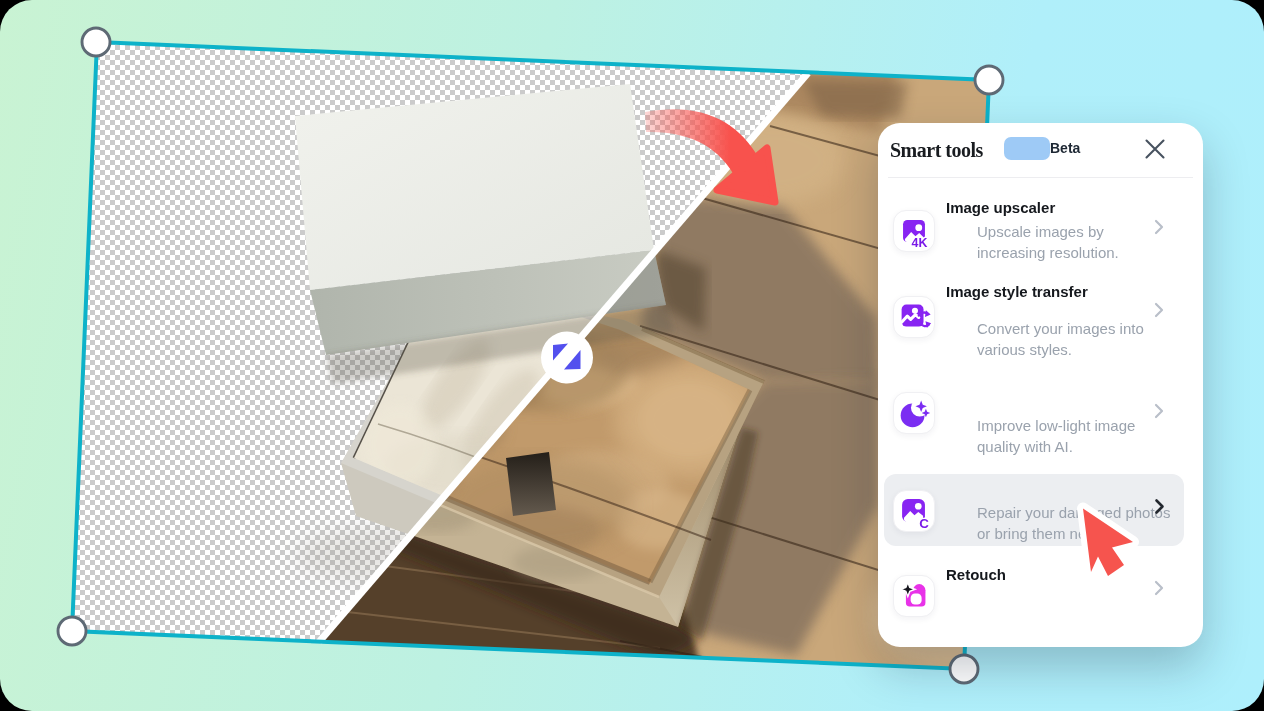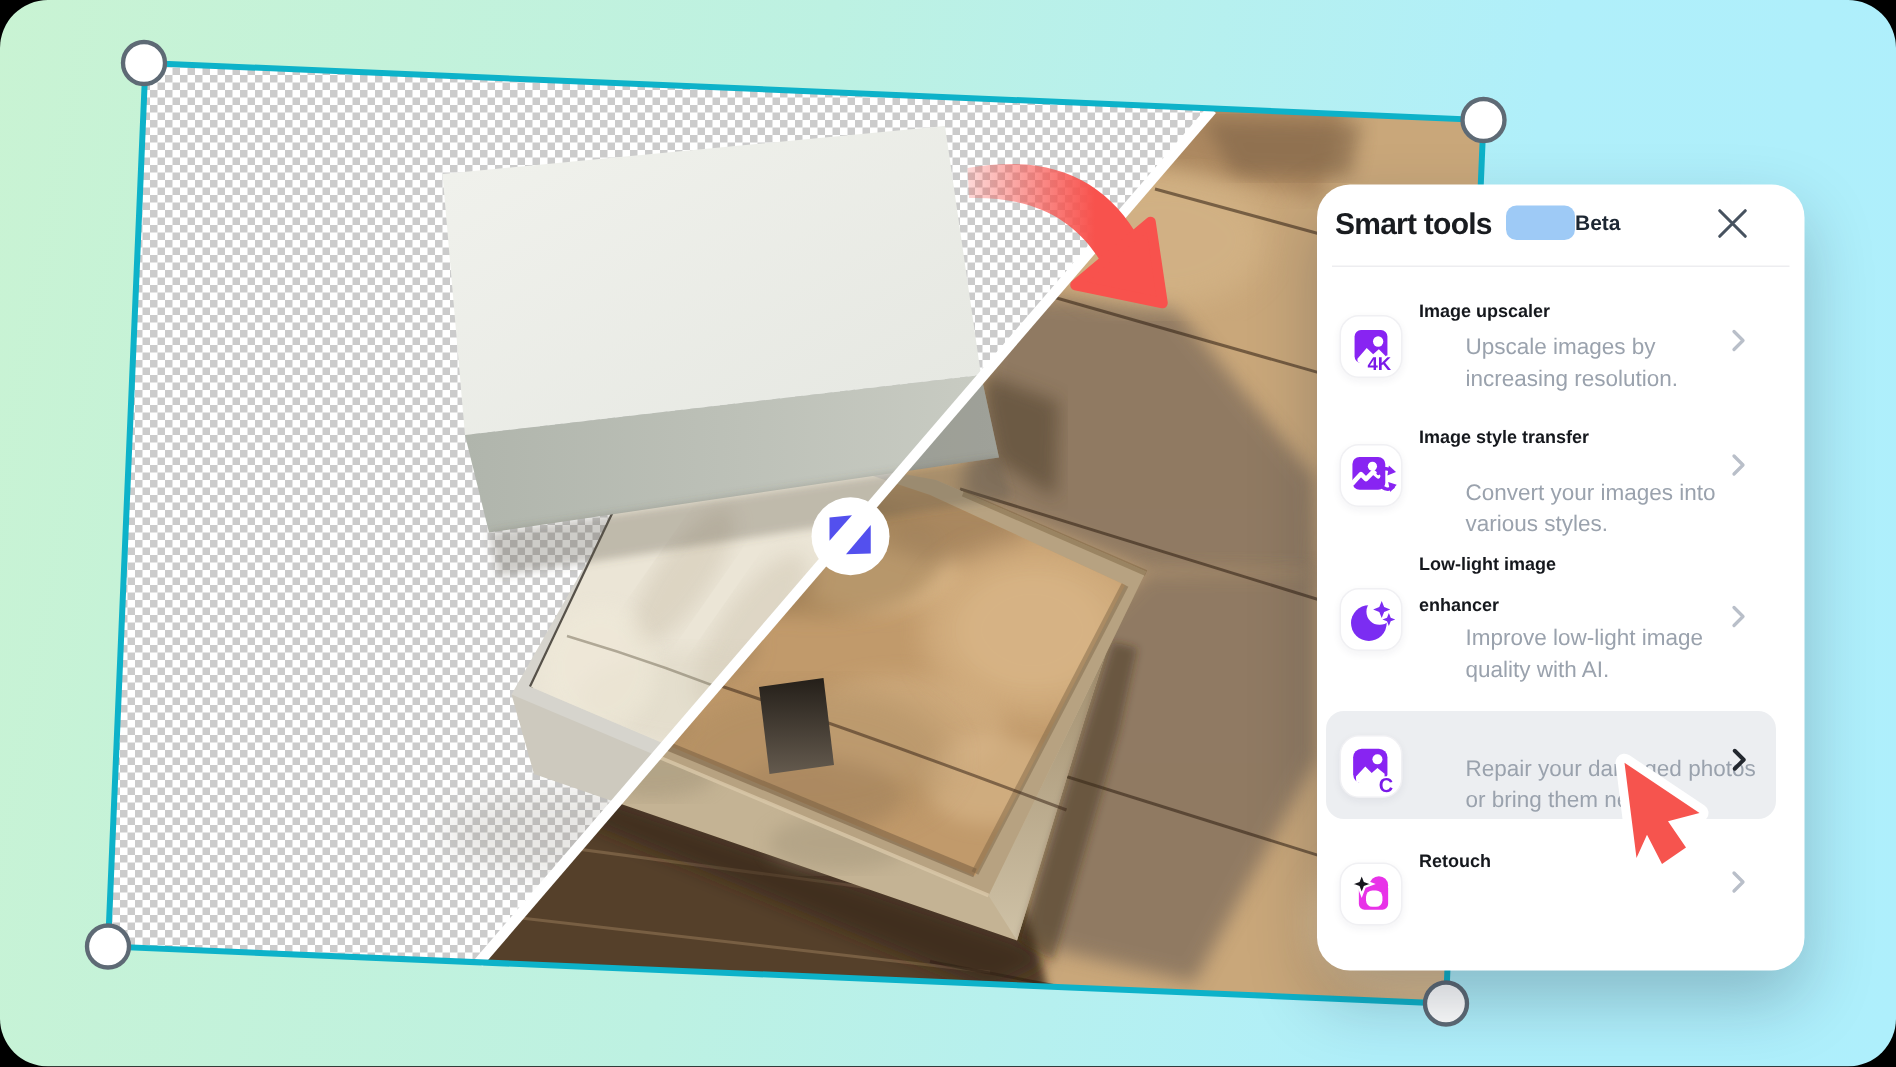--- a/index.html
+++ b/index.html
@@ -2,28 +2,28 @@
 <html><head>
 <meta charset="utf-8">
 <style>
   html,body{margin:0;padding:0;background:#000;}
   *{box-sizing:border-box;font-family:"Liberation Sans",sans-serif;}
   .card{position:relative;width:1264px;height:711px;border-radius:32px;overflow:hidden;
         background:linear-gradient(100deg,#c9f3d3 0%,#bdf1e2 40%,#b0effa 75%,#aeeffc 100%);}
   .scene{position:absolute;left:0;top:0;}
   .panel{position:absolute;left:878px;top:123px;width:325px;height:524px;background:#fff;
          border-radius:22px;box-shadow:0 20px 45px rgba(20,30,50,.25);}
-  .ptitle{position:absolute;left:12px;top:16px;font-size:20px;font-weight:700;color:#191c20;letter-spacing:-.5px;}
+  .ptitle{position:absolute;left:12px;top:16px;font-size:20px;font-weight:700;color:#191c20;letter-spacing:-.5px;font-family:Liberation Serif, serif;}
   .beta{position:absolute;left:126px;top:14px;width:37px;height:23px;border-radius:7px;background:#9ecaf6;
         color:#1d2733;font-size:14px;font-weight:700;text-align:center;line-height:23px;padding-left:46px;}
   .closex{position:absolute;left:265px;top:14px;width:24px;height:24px;}
   .hr{position:absolute;left:10px;right:10px;top:54px;height:1px;background:#ededf0;}
   .icon{position:absolute;left:15px;width:42px;height:42px;background:#fff;border:1px solid #f0f0f3;
         border-radius:13px;box-shadow:0 2px 6px rgba(40,40,70,.06);}
-  .rtitle{position:absolute;left:68px;font-size:12px;font-weight:700;color:#15181d;line-height:27px;white-space:nowrap;}
+  .rtitle{position:absolute;left:68px;font-size:15px;font-weight:700;color:#15181d;line-height:27px;white-space:nowrap;}
   .rdesc{position:absolute;left:68px;font-size:15px;color:#9aa2ad;line-height:21px;white-space:nowrap;margin-left:31px;}
   .chev{position:absolute;left:276px;}
   .hl{position:absolute;left:6px;top:351px;width:300px;height:72px;border-radius:12px;background:#eceef1;}
   .cursor{position:absolute;left:1050px;top:480px;}
 </style>
 </head>
 <body>
 
 <div class="card">
 
@@ -268,21 +268,20 @@
         <path d="M2,2 L8,8 L2,14" stroke="#b9bfc9" stroke-width="2.2" fill="none" stroke-linecap="round" stroke-linejoin="round"></path>
       </svg>
 
   <svg class="icon" style="top:269px" viewBox="0 0 42 42">
     <circle cx="19.5" cy="23.5" r="12.5" fill="#7b2df2"></circle>
     <circle cx="27" cy="15.5" r="9.2" fill="#fff"></circle>
     <path d="M28.5,8 L30.2,12.3 L34.5,14 L30.2,15.7 L28.5,20 L26.8,15.7 L22.5,14 L26.8,12.3 Z" fill="#7b2df2"></path>
     <path d="M33.5,16.5 L34.8,19.7 L38,21 L34.8,22.3 L33.5,25.5 L32.2,22.3 L29,21 L32.2,19.7 Z" fill="#7b2df2"></path>
   </svg>
 
-  <div class="rtitle" style="top:240px">Low-light image<br>enhancer</div>
 
   <div class="rdesc" style="top:292px">Improve low-light image<br>quality with AI.</div>
 
   <svg class="chev" style="top:280px" width="10" height="16" viewBox="0 0 10 16">
         <path d="M2,2 L8,8 L2,14" stroke="#b9bfc9" stroke-width="2.2" fill="none" stroke-linecap="round" stroke-linejoin="round"></path>
       </svg>
 
   <svg class="icon" style="top:367px" viewBox="0 0 42 42">
     <rect x="8.5" y="8.5" width="24" height="24" rx="6" fill="#8824f2"></rect>
     <circle cx="25.5" cy="16" r="3.5" fill="#fff"></circle>

